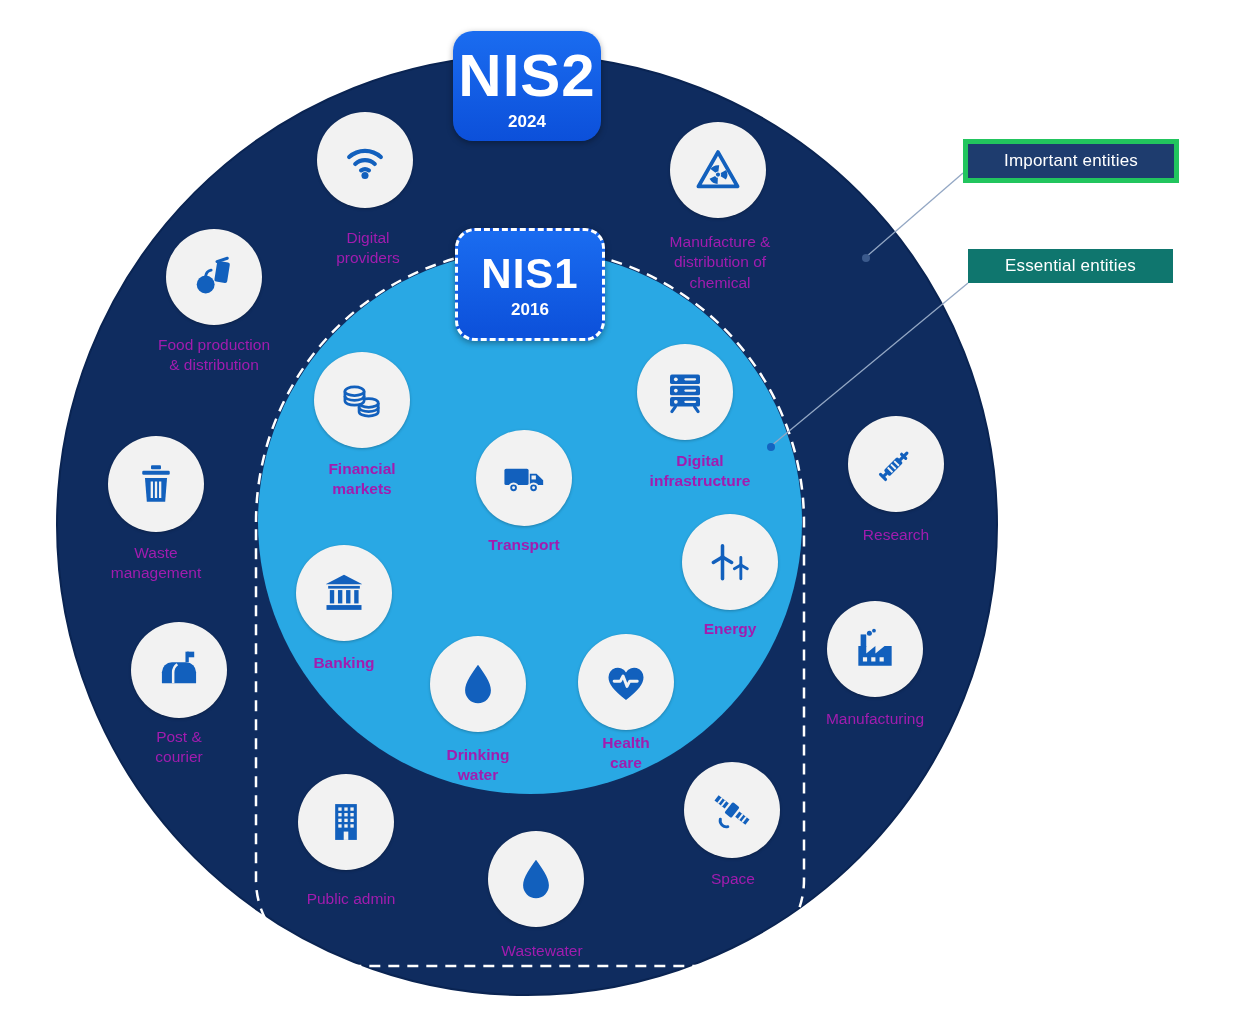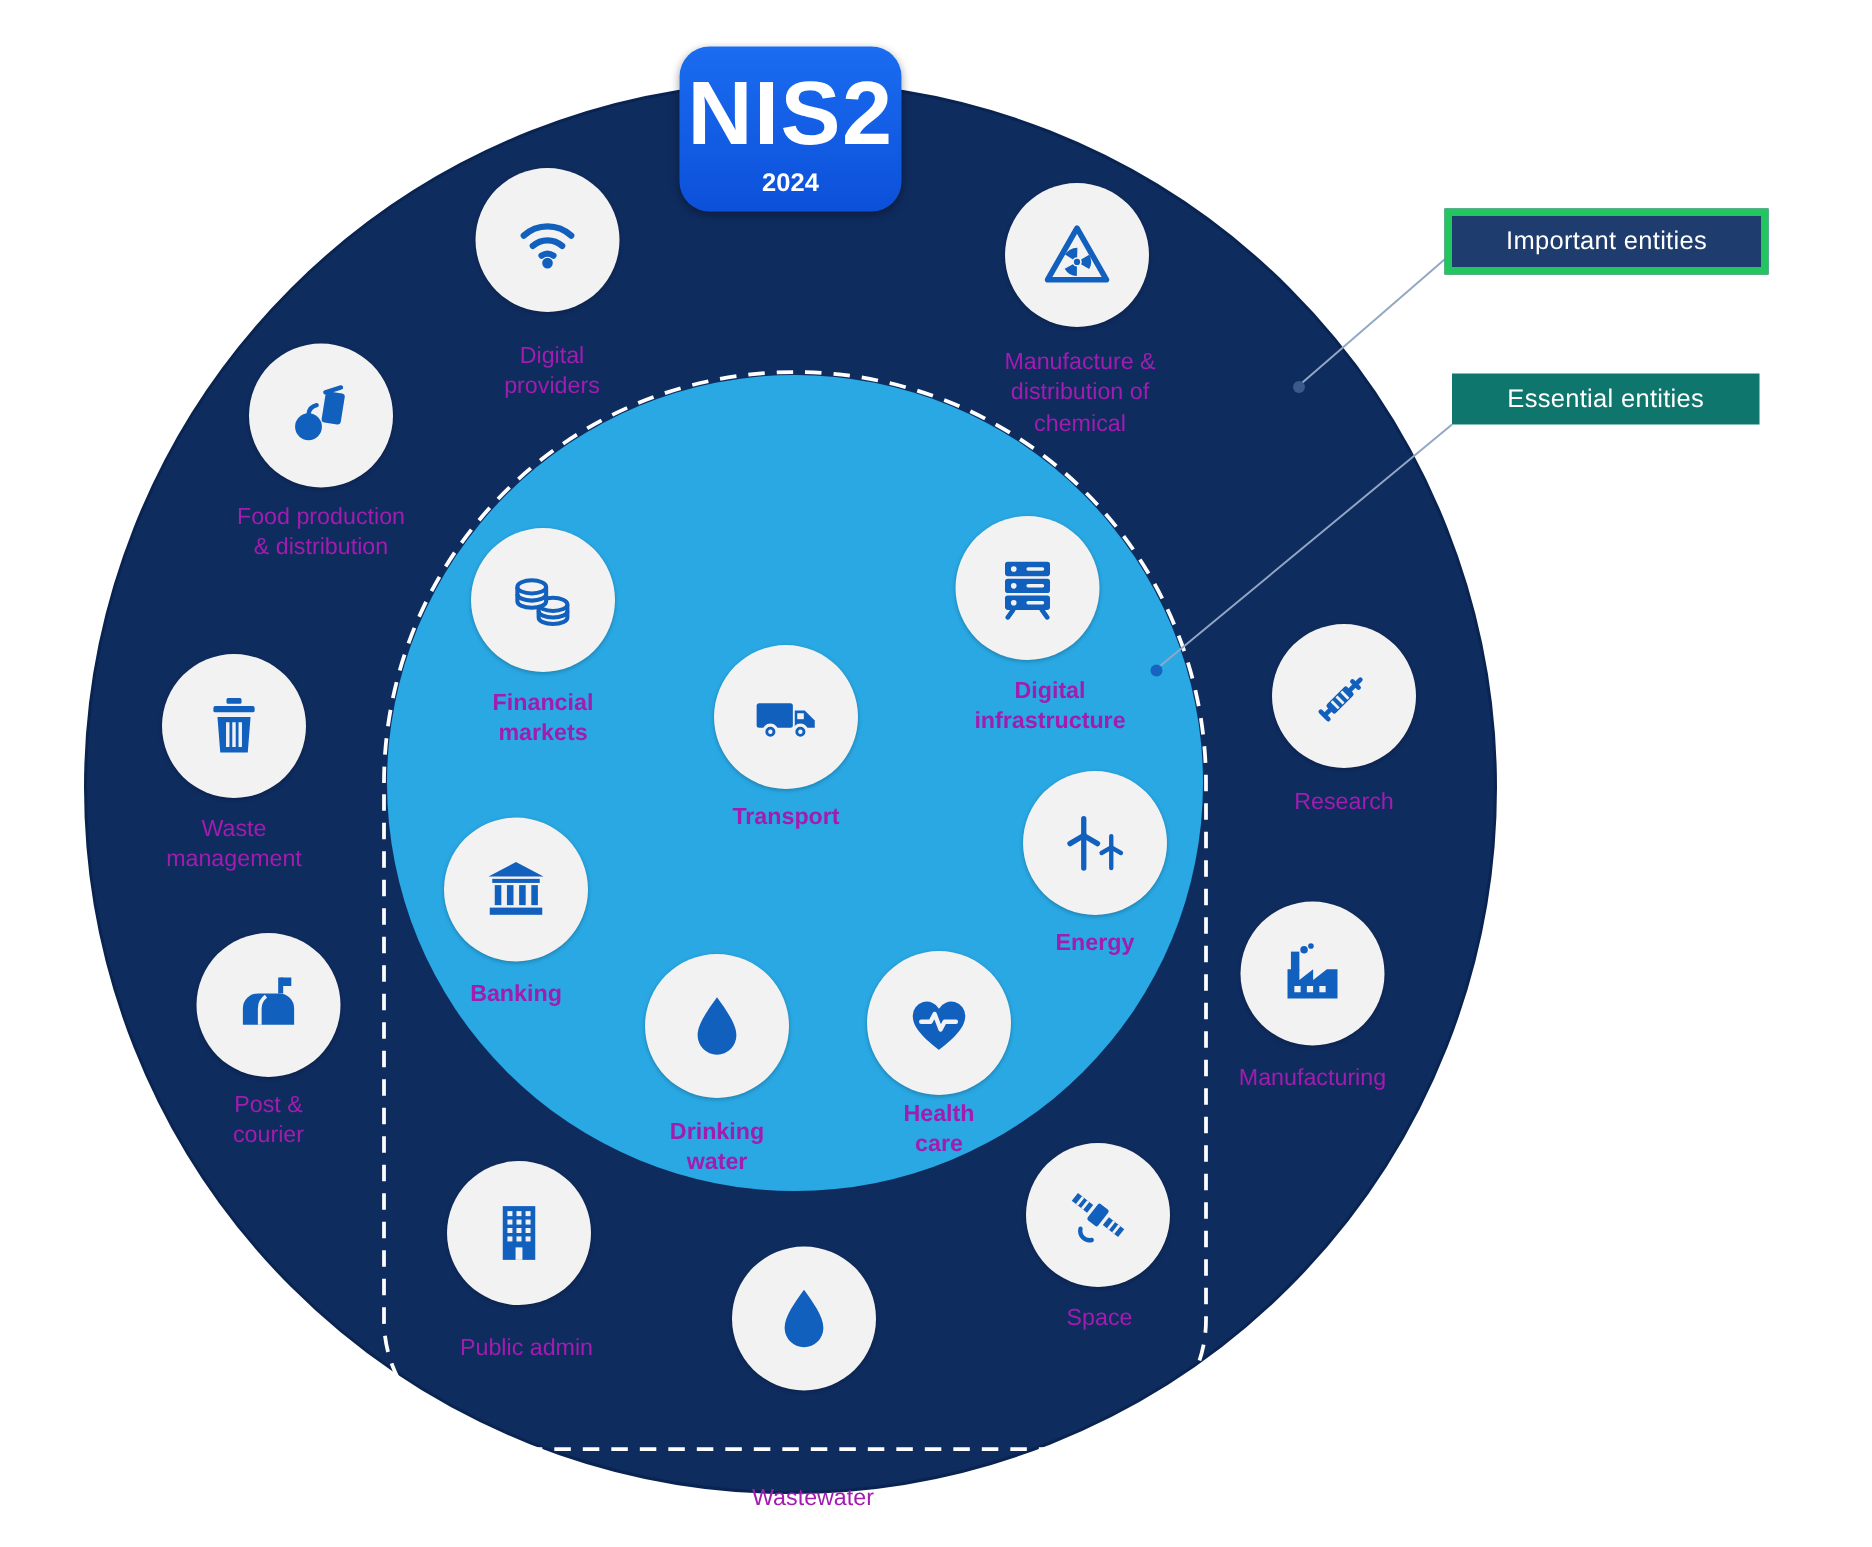--- a/index.html
+++ b/index.html
@@ -146,21 +146,21 @@
     </div>
     <div class="label" style="left:281px;top:877px;width:140px;margin-top:12px;">Public admin</div>
   </div>
 
   <div>
     <div class="bubble" style="left:488px;top:831px;">
       <svg viewBox="0 0 24 24">
         <path d="M12 2.8C9.3 6.6 5.8 11.2 5.8 15a6.2 6.2 0 0 0 12.4 0C18.2 11.2 14.7 6.6 12 2.8Z" fill="currentColor"></path>
       </svg>
     </div>
-    <div class="label" style="left:472px;top:941px;width:140px;margin-top:48px;">Wastewater</div>
+    <div class="label" style="left:472px;top:941px;width:140px;">Wastewater</div>
   </div>
 
   <div>
     <div class="bubble" style="left:684px;top:762px;">
       <svg viewBox="0 0 24 24">
         <g transform="rotate(38 12 12)" fill="currentColor">
           <rect x="9.9" y="8.7" width="4.2" height="6.6" rx="0.7"></rect>
           <rect x="2.6" y="10.4" width="6.2" height="3.2"></rect>
           <rect x="15.2" y="10.4" width="6.2" height="3.2"></rect>
         </g>
@@ -274,20 +274,24 @@
       </svg>
     </div>
     <div class="label bold" style="left:594px;top:733px;width:64px;">Health care</div>
   </div>
 
   <div class="badge" id="nis2-badge" style="left:453px;top:31px;width:148px;height:110px;">
     <div class="t">NIS2</div>
     <div class="y">2024</div>
   </div>
 
+  <div class="badge" id="nis1-badge" style="left:455px;top:228px;width:144px;height:107px;">
+    <div class="t">NIS1</div>
+    <div class="y">2016</div>
+  </div>
 
   <div class="legend-box legend-important" style="left:963px;top:139px;width:206px;">
     <span>Important entities</span>
   </div>
 
   <div class="legend-box legend-essential" style="left:968px;top:249px;width:205px;">
     <span>Essential entities</span>
   </div>
 
 </div>

